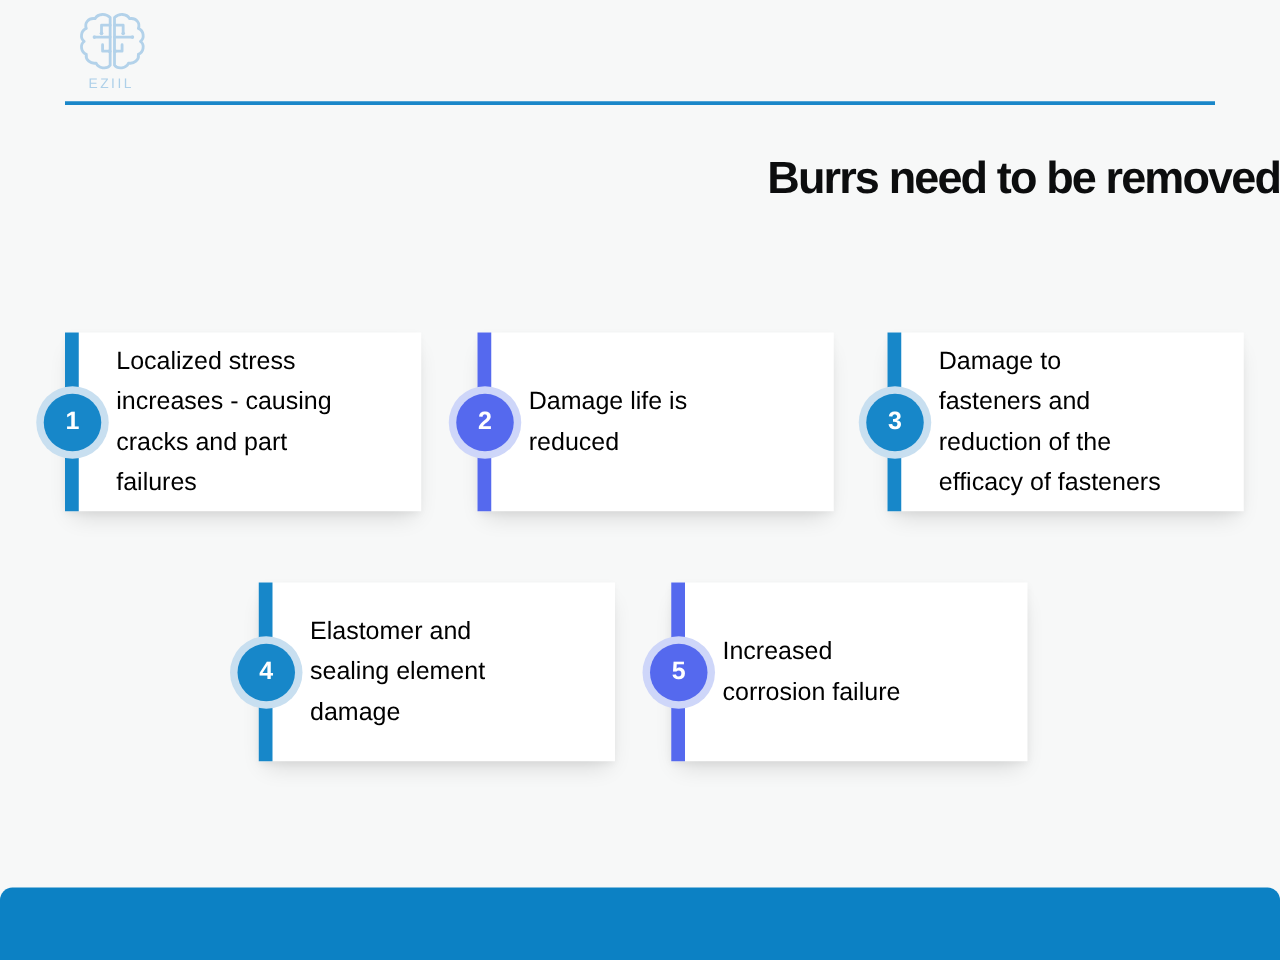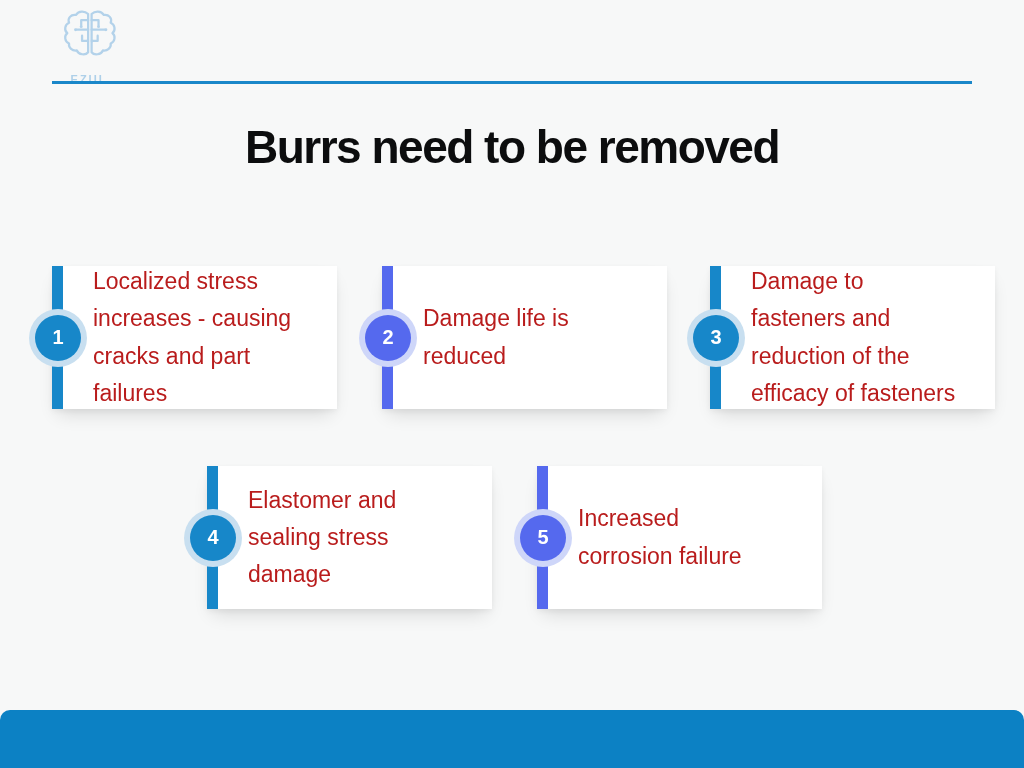--- a/index.html
+++ b/index.html
@@ -18,44 +18,44 @@
   
   .logo {
     position: absolute;
     left: 58px;
     top: 8px;
     width: 62px;
     text-align: center;
   }
   .logo svg { display: block; margin: 0 auto; }
   .logo-text {
-    margin-top: 13px;
+    margin-top: 1px;
     font-size: 11px;
-    font-weight: 700;
+    font-weight: 400;
     letter-spacing: 2px;
     color: #aed0e9;
   }
   .header-rule {
     position: absolute;
     left: 52px;
     top: 81px;
     width: 920px;
     height: 3px;
     background: #1a87c9;
   }
 
   
   .slide-title {
     position: absolute;
     top: 124px;
     left: 0;
     width: 100%;
     margin: 0;
-    text-align: center;
-    font-size: 46px;
+    text-align: right;
+    font-size: 36px;
     line-height: 1;
     font-weight: 700;
     letter-spacing: -1.5px;
     color: #0c0d0e;
   }
 
   
   .card {
     position: absolute;
     width: 285px;
@@ -107,23 +107,23 @@
   .card-body {
     height: 100%;
     padding-left: 41px;
     padding-right: 8px;
     display: flex;
     align-items: center;
     box-sizing: border-box;
   }
   .card-text {
     margin: 0;
-    font-size: 23px;
+    font-size: 20px;
     line-height: 1.62;
-    color: #b91c1c;
+    color: #000000;
     white-space: pre-line;
   }
 
   
   .footer-bar {
     position: absolute;
     left: 0;
     right: 0;
     bottom: 0;
     height: 58px;
@@ -199,21 +199,21 @@
     </div>
   </div>
 
   <div class="card c4 accent-blue">
     <span class="card-bar"></span>
     <span class="badge-halo">
       <span class="badge">4</span>
     </span>
     <div class="card-body">
       <p class="card-text">Elastomer and
-sealing stress
+sealing element
 damage</p>
     </div>
   </div>
 
   <div class="card c5 accent-indigo">
     <span class="card-bar"></span>
     <span class="badge-halo">
       <span class="badge">5</span>
     </span>
     <div class="card-body">

